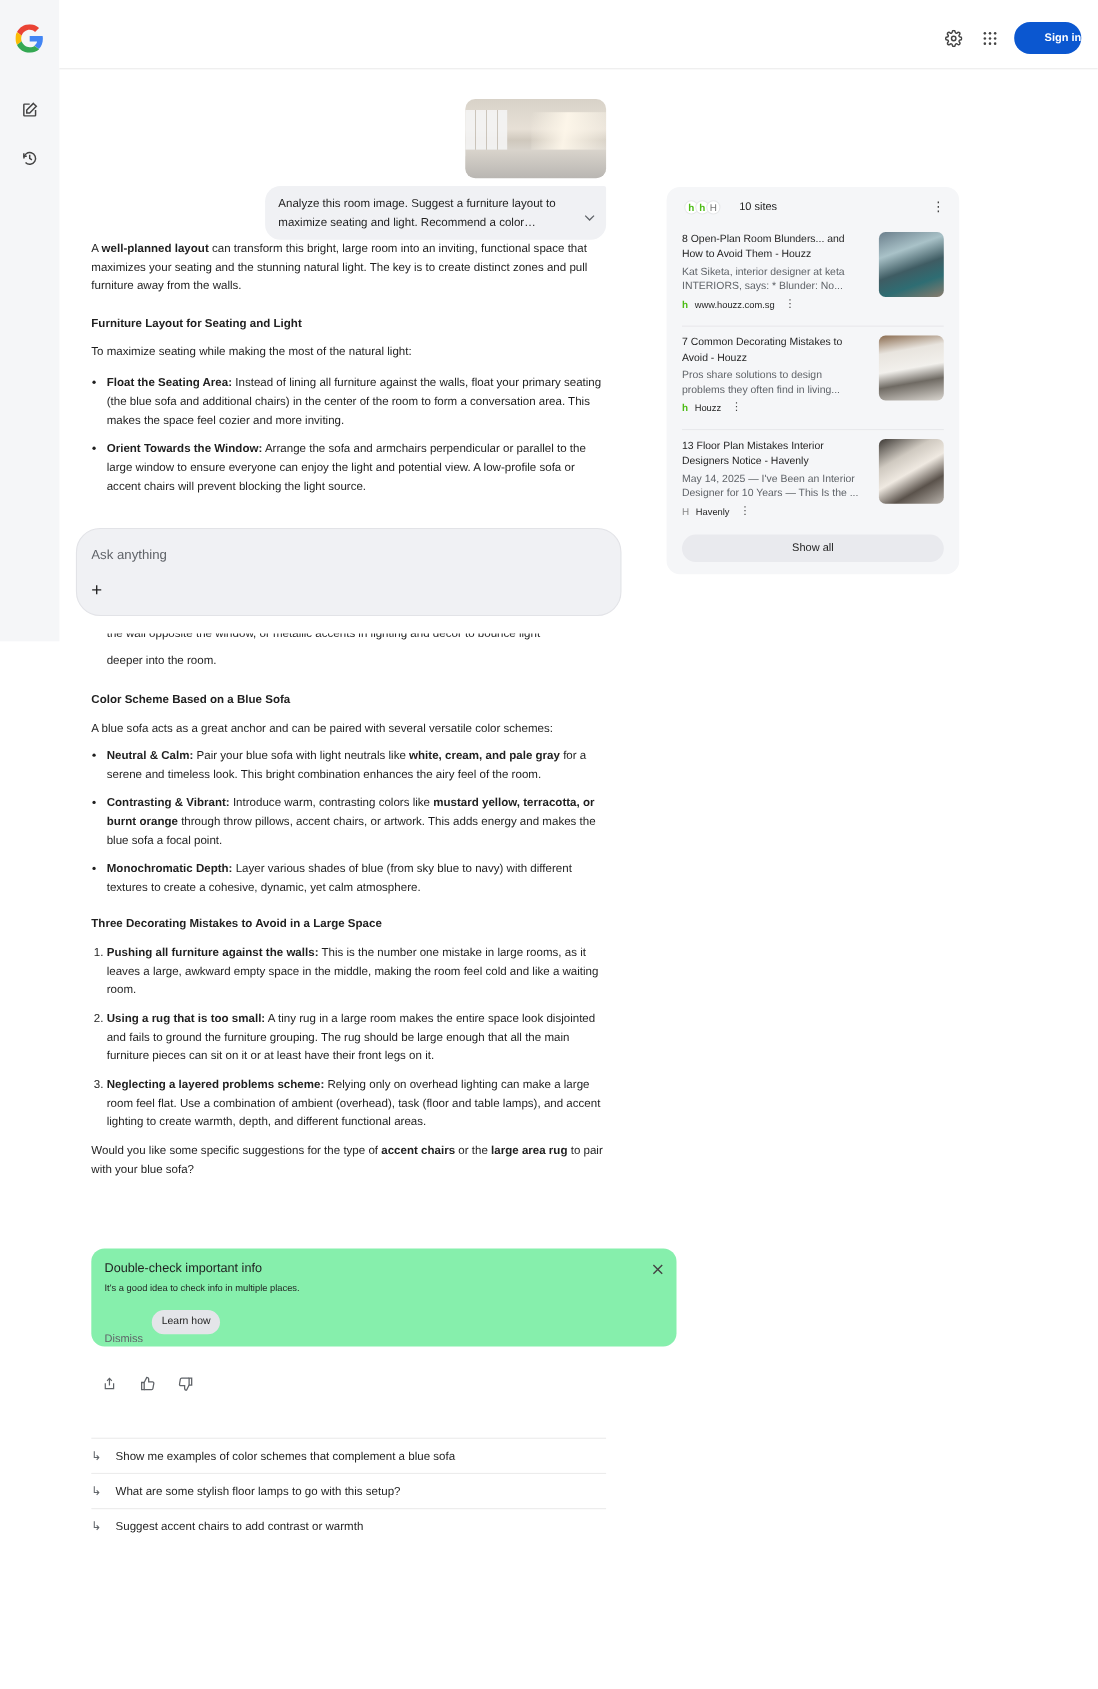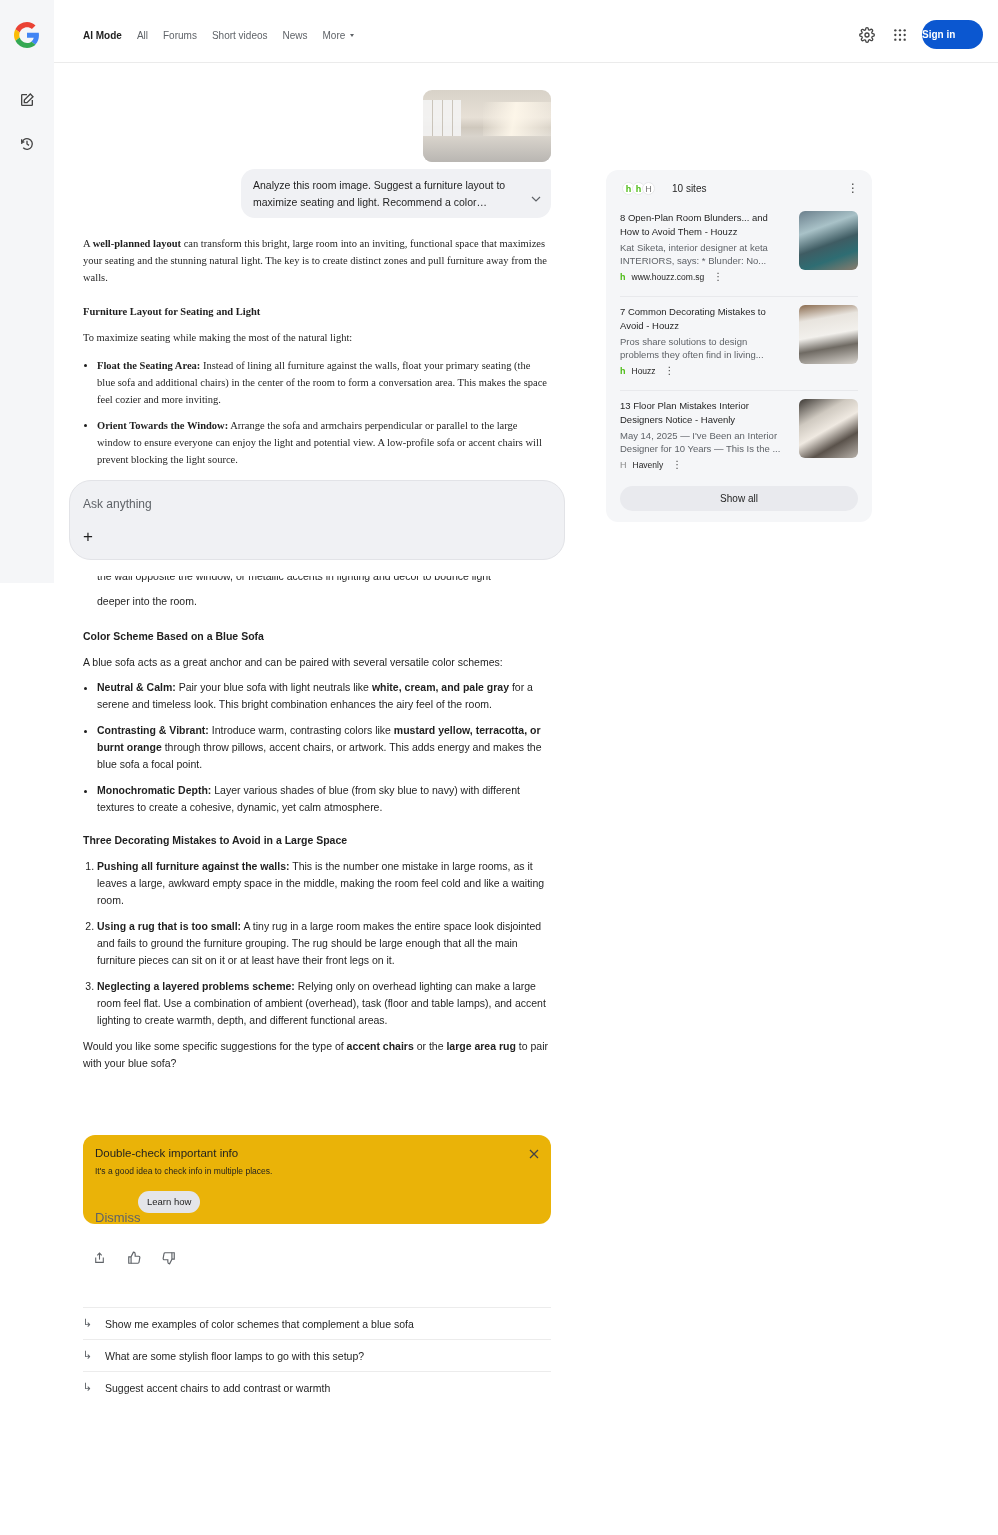--- a/index.html
+++ b/index.html
@@ -10,21 +10,21 @@
   .g-logo { position: absolute; left: 14px; top: 22px; width: 26px; height: 26px; }
   .side-btn { position: absolute; left: 16px; width: 22px; height: 22px; display: flex; align-items: center; justify-content: center; cursor: pointer; }
 
   .topbar { position: absolute; left: 54px; top: 0; width: 944px; height: 63px; border-bottom: 1px solid #ebebeb; background: #fff; }
   .tabs { position: absolute; left: 29px; top: 0; height: 70px; display: flex; align-items: center; gap: 0; }
   .tab { font-size: 10px; color: #5f6368; margin-right: 15px; cursor: pointer; display: flex; align-items: center; }
   .tab.active { color: #1f1f1f; font-weight: 600; }
   .tab .caret { display: inline-block; width: 0; height: 0; border-left: 2.5px solid transparent; border-right: 2.5px solid transparent; border-top: 3px solid #5f6368; margin-left: 5px; }
   .top-right { position: absolute; right: 15px; top: 20px; display: flex; align-items: center; }
   .icon-btn { width: 22px; height: 22px; display: flex; align-items: center; justify-content: center; cursor: pointer; margin-right: 11px; }
-  .signin { background: #0b57d0; color: #fff; font-size: 10px; font-weight: 600; border-radius: 16px; height: 29px; width: 61px; display: flex; align-items: center; justify-content: flex-start; cursor: pointer; margin-left: 0; }
+  .signin { background: #0b57d0; color: #fff; font-size: 10px; font-weight: 600; border-radius: 16px; height: 29px; width: 61px; display: flex; align-items: center; justify-content: flex-end; cursor: pointer; margin-left: 0; }
 
   .user-img { position: absolute; left: 423px; top: 90px; width: 128px; height: 72px; border-radius: 9px; overflow: hidden;
     background: linear-gradient(180deg, #d8d2c8 0%, #e7e0d6 38%, #cfc8bd 52%, #ddd9d3 70%, #c9c6c2 100%); }
   .user-img .win { position: absolute; left: 0; top: 10px; width: 38px; height: 42px;
     background: repeating-linear-gradient(90deg, #f4f4f4 0 9px, #c9c3b9 9px 10px), #eee; opacity: .9; }
   .user-img .light { position: absolute; left: 60px; top: 12px; width: 68px; height: 40px;
     background: linear-gradient(100deg, rgba(255,250,240,0) 0%, rgba(255,248,235,.9) 45%, rgba(255,250,240,.2) 100%); }
   .user-img .floor { position: absolute; left: 0; top: 46px; width: 128px; height: 26px; background: linear-gradient(180deg,#d9d4cc,#b9b6b2); }
 
   .user-bubble { position: absolute; left: 241px; top: 169px; width: 310px; height: 49px; background: #f0f1f4; border-radius: 14px 2px 14px 14px; padding: 8px 12px; font-size: 10.5px; line-height: 17px; color: #1f1f1f; }
@@ -57,25 +57,25 @@
   .src-item .title { font-size: 9.5px; line-height: 14px; color: #1f1f1f; width: 168px; }
   .src-item .snippet { font-size: 9.5px; line-height: 13px; color: #5f6368; width: 168px; margin-top: 2px; }
   .src-item .site { display: flex; align-items: center; font-size: 8.5px; color: #1f1f1f; margin-top: 4px; }
   .src-item .site .glyph { font-size: 9px; font-weight: 700; color: #4dbc15; margin-right: 6px; }
   .src-item .site .glyph.h { color: #888; font-weight: 400; }
   .src-item .site .dots { margin-left: 9px; font-size: 10px; color: #444; cursor: pointer; }
   .src-item .thumb { position: absolute; right: 0; top: 0; width: 59px; height: 59px; border-radius: 6px; overflow: hidden; }
   .divider { position: absolute; left: 14px; width: 238px; height: 1px; background: #e8e9ec; }
   .showall { position: absolute; left: 14px; top: 316px; width: 238px; height: 25px; background: #e9eaee; border-radius: 13px; font-size: 10px; color: #1f1f1f; display: flex; align-items: center; justify-content: center; cursor: pointer; }
 
-  .notice { position: absolute; left: 83px; top: 1135px; width: 468px; height: 89px; background: #eab308; border-radius: 12px; }
+  .notice { position: absolute; left: 83px; top: 1135px; width: 532px; height: 89px; background: #86efac; border-radius: 12px; }
   .notice .n-title { position: absolute; left: 12px; top: 12px; font-size: 11.5px; color: #1f1f1f; }
   .notice .n-body { position: absolute; left: 12px; top: 31px; font-size: 8.5px; color: #1f1f1f; }
   .notice .n-close { position: absolute; right: 12px; top: 12px; font-size: 13px; color: #444; cursor: pointer; }
-  .notice .n-dismiss { position: absolute; left: 12px; top: 72px; font-size: 13px; color: #5f6368; height: 21px; line-height: 21px; cursor: pointer; }
+  .notice .n-dismiss { position: absolute; left: 12px; top: 72px; font-size: 10px; color: #5f6368; height: 21px; line-height: 21px; cursor: pointer; }
   .notice .n-learn { position: absolute; left: 55px; top: 56px; height: 22px; padding: 0 9px; background: #e4e5e9; border-radius: 11px; font-size: 9.5px; color: #1f1f1f; line-height: 22px; cursor: pointer; }
 
   .feedback { position: absolute; left: 90px; top: 1249px; display: flex; }
   .feedback .fb { width: 18px; height: 18px; margin-right: 17px; display: flex; align-items: center; justify-content: center; cursor: pointer; }
 
   .followups { position: absolute; left: 83px; top: 1307px; width: 468px; }
   .fu { height: 32px; border-top: 1px solid #ececec; display: flex; align-items: center; font-size: 10.5px; color: #1f1f1f; cursor: pointer; }
   .fu .arrow { width: 22px; color: #5f6368; font-size: 11px; }
 </style>
 </head>
@@ -99,41 +99,20 @@
   <div class="side-btn" style="top:133px;">
     <svg width="16" height="16" viewBox="0 0 24 24" fill="none" stroke="#444" stroke-width="2">
         <path d="M4 12a8 8 0 1 1 2.3 5.7"></path>
         <path d="M12 7v5l3 2"></path>
         <path d="M4 5v4h4"></path>
       </svg>
   </div>
 </div>
 
 <div class="topbar">
-  <div class="tabs">
-    <div class="tab active">
-        <span>AI Mode</span>
-      </div>
-    <div class="tab">
-        <span>All</span>
-      </div>
-    <div class="tab">
-        <span>Forums</span>
-      </div>
-    <div class="tab">
-        <span>Short videos</span>
-      </div>
-    <div class="tab">
-        <span>News</span>
-      </div>
-    <div class="tab">
-        <span>More</span>
-        <span class="caret"></span>
-      </div>
-  </div>
   <div class="top-right">
     <div class="icon-btn">
       <svg width="16" height="16" viewBox="0 0 24 24" fill="none" stroke="#444" stroke-width="2">
           <circle cx="12" cy="12" r="3"></circle>
           <path d="M19.4 15a1.7 1.7 0 0 0 .3 1.8l.1.1a2 2 0 1 1-2.8 2.8l-.1-.1a1.7 1.7 0 0 0-1.8-.3 1.7 1.7 0 0 0-1 1.5V21a2 2 0 1 1-4 0v-.1a1.7 1.7 0 0 0-1.1-1.5 1.7 1.7 0 0 0-1.8.3l-.1.1a2 2 0 1 1-2.8-2.8l.1-.1a1.7 1.7 0 0 0 .3-1.8 1.7 1.7 0 0 0-1.5-1H3a2 2 0 1 1 0-4h.1a1.7 1.7 0 0 0 1.5-1.1 1.7 1.7 0 0 0-.3-1.8l-.1-.1a2 2 0 1 1 2.8-2.8l.1.1a1.7 1.7 0 0 0 1.8.3H9a1.7 1.7 0 0 0 1-1.5V3a2 2 0 1 1 4 0v.1a1.7 1.7 0 0 0 1 1.5 1.7 1.7 0 0 0 1.8-.3l.1-.1a2 2 0 1 1 2.8 2.8l-.1.1a1.7 1.7 0 0 0-.3 1.8V9a1.7 1.7 0 0 0 1.5 1H21a2 2 0 1 1 0 4h-.1a1.7 1.7 0 0 0-1.5 1z"></path>
         </svg>
     </div>
     <div class="icon-btn">
       <svg width="14" height="14" viewBox="0 0 12 12" fill="#444">
         <circle cx="2" cy="2" r="1"></circle>
@@ -161,21 +140,21 @@
 
 <div class="user-bubble">
   <span>Analyze this room image. Suggest a furniture layout to maximize seating and light. Recommend a color…</span>
   <span class="expand">
     <svg width="10" height="7" viewBox="0 0 10 7" fill="none" stroke="#5f6368" stroke-width="1.2">
         <path d="M1 1l4 4 4-4"></path>
       </svg>
   </span>
 </div>
 
-<div class="answer" style="top:235px;font-family:Liberation Serif, serif;">
+<div class="answer" style="top:218px;">
   <p><span>A </span><b>well-planned layout</b><span> can transform this bright, large room into an inviting, functional space that maximizes your seating and the stunning natural light. The key is to create distinct zones and pull furniture away from the walls.</span></p>
   <h3 style="margin-top:17px;">Furniture Layout for Seating and Light</h3>
   <p style="margin-top:9px;">To maximize seating while making the most of the natural light:</p>
   <ul style="margin-top:11px;">
     <li><b>Float the Seating Area:</b><span> Instead of lining all furniture against the walls, float your primary seating (the blue sofa and additional chairs) in the center of the room to form a conversation area. This makes the space feel cozier and more inviting.</span></li>
     <li><b>Orient Towards the Window:</b><span> Arrange the sofa and armchairs perpendicular or parallel to the large window to ensure everyone can enjoy the light and potential view. A low-profile sofa or accent chairs will prevent blocking the light source.</span></li>
   </ul>
 </div>
 
 <div class="askbox">

